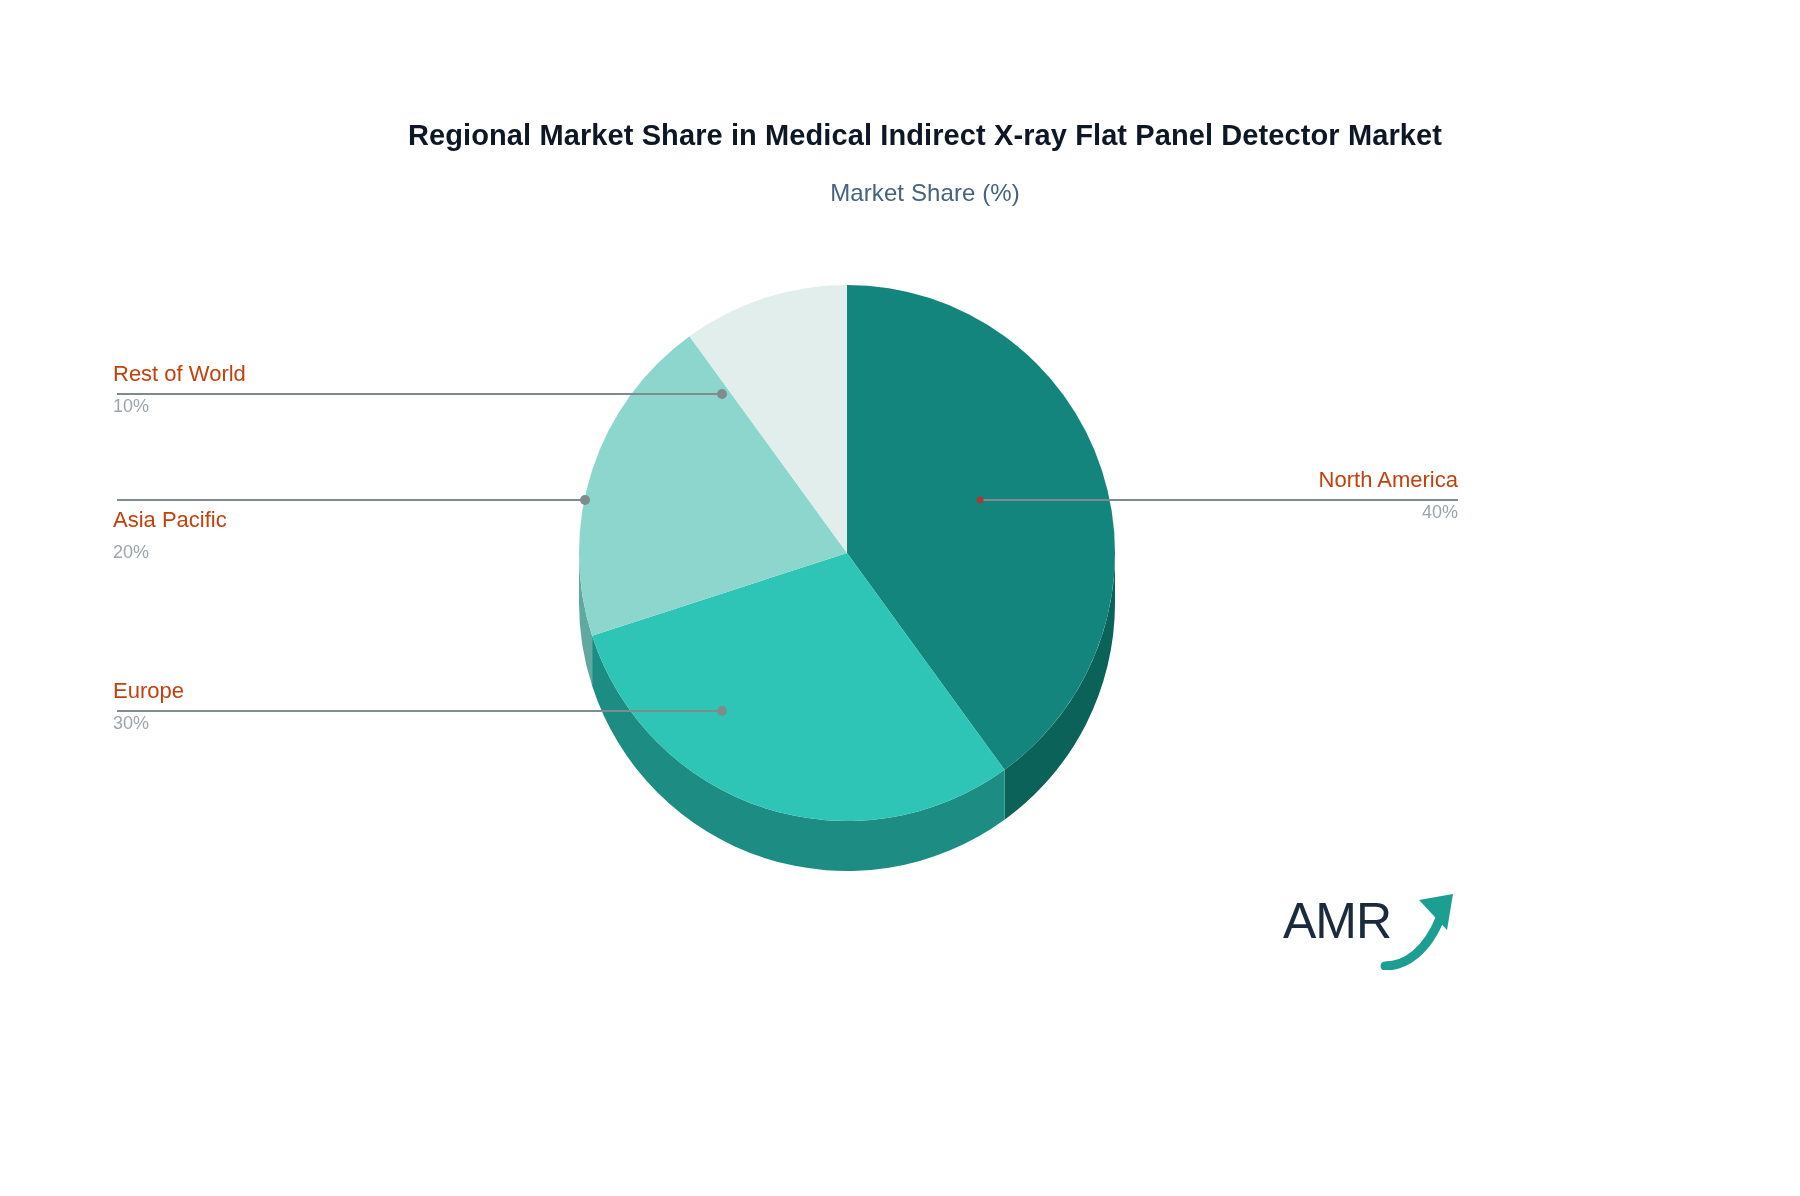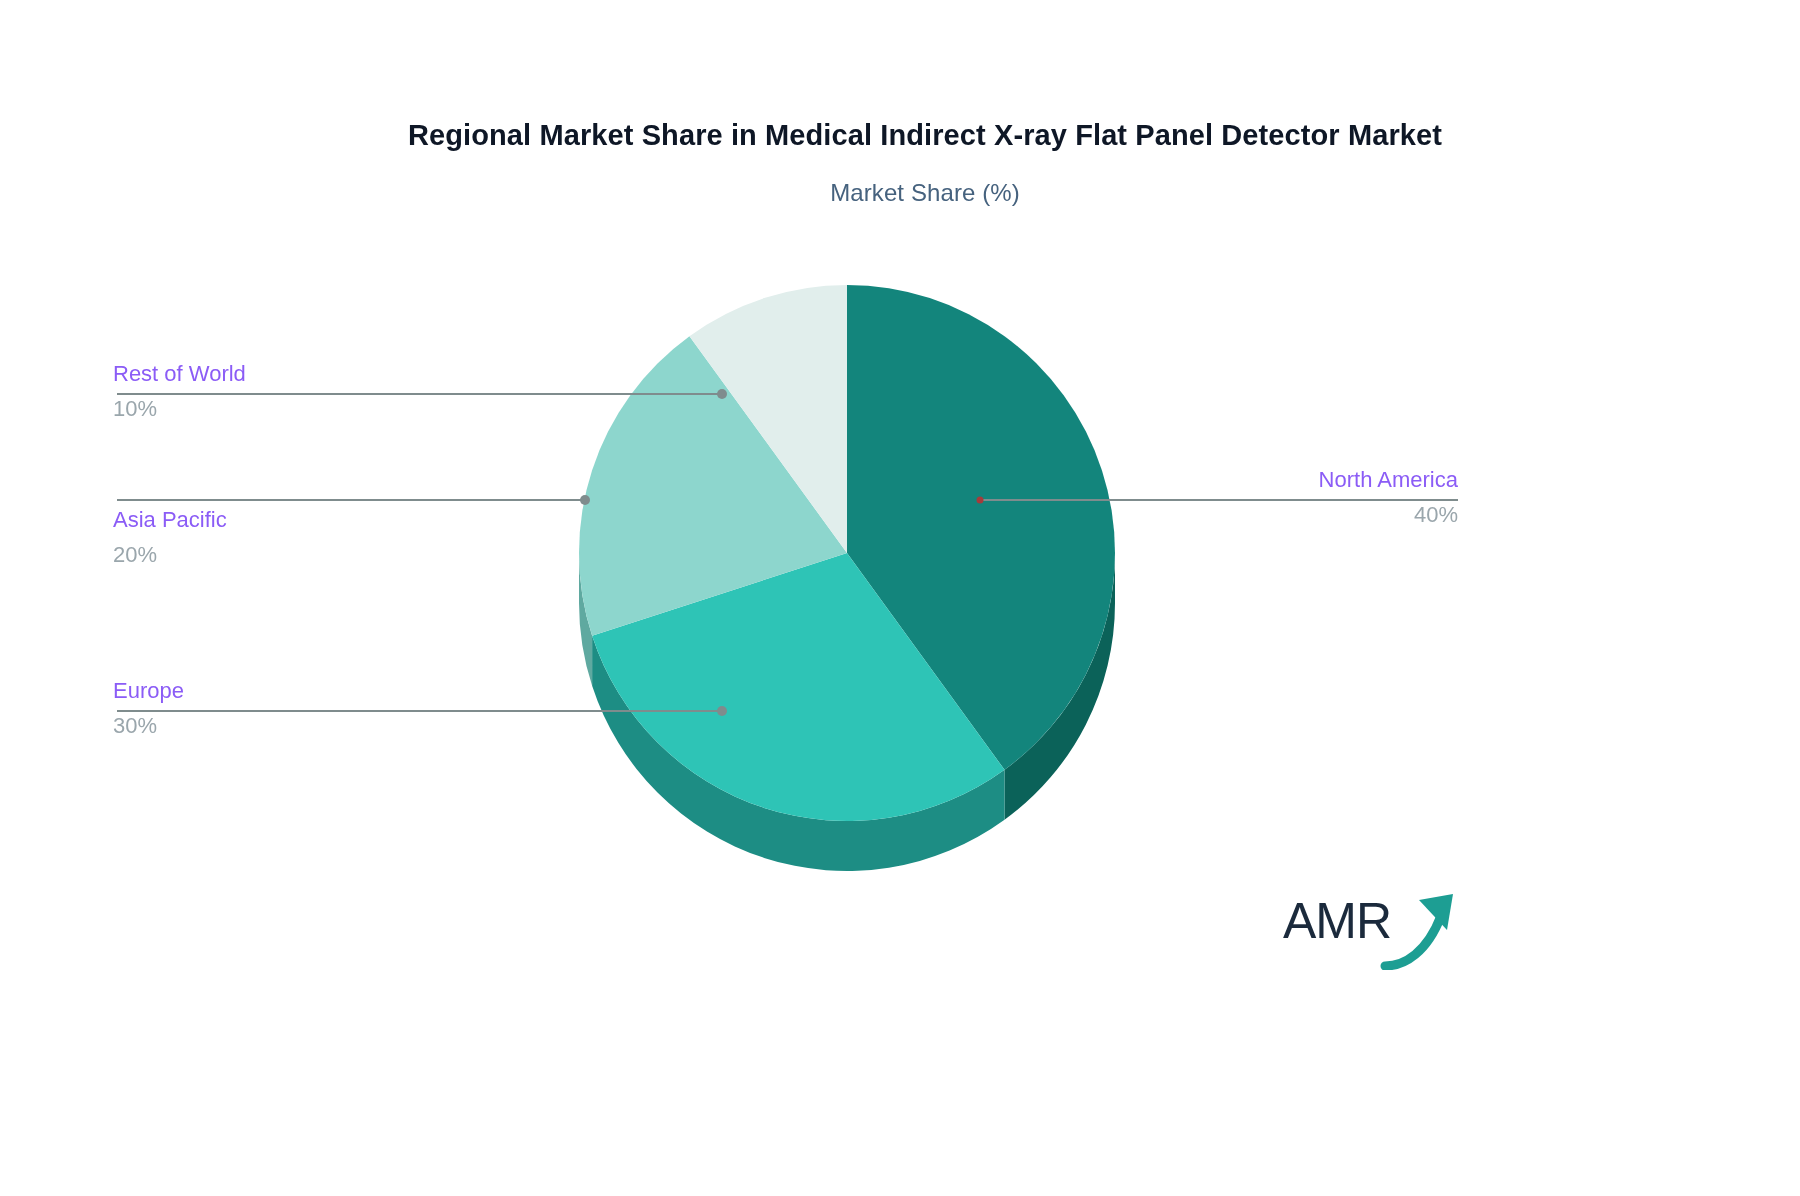--- a/index.html
+++ b/index.html
@@ -46,27 +46,27 @@
     letter-spacing: 0.1px;
   }
 
   
   .callout {
     position: absolute;
     width: 330px;
   }
   .callout .cl-name {
     font-size: 22px;
-    color: #8b5cf6;
+    color: #c2410c;
     white-space: nowrap;
     line-height: 1.25;
     padding-bottom: 3px;
   }
   .callout .cl-value {
-    font-size: 22px;
+    font-size: 18px;
     color: #9aa6ac;
     white-space: nowrap;
     line-height: 1.25;
     padding-top: 4px;
   }
   .callout.left  .cl-name,
   .callout.left  .cl-value { text-align: left; }
   .callout.right .cl-name,
   .callout.right .cl-value { text-align: right; }
 

